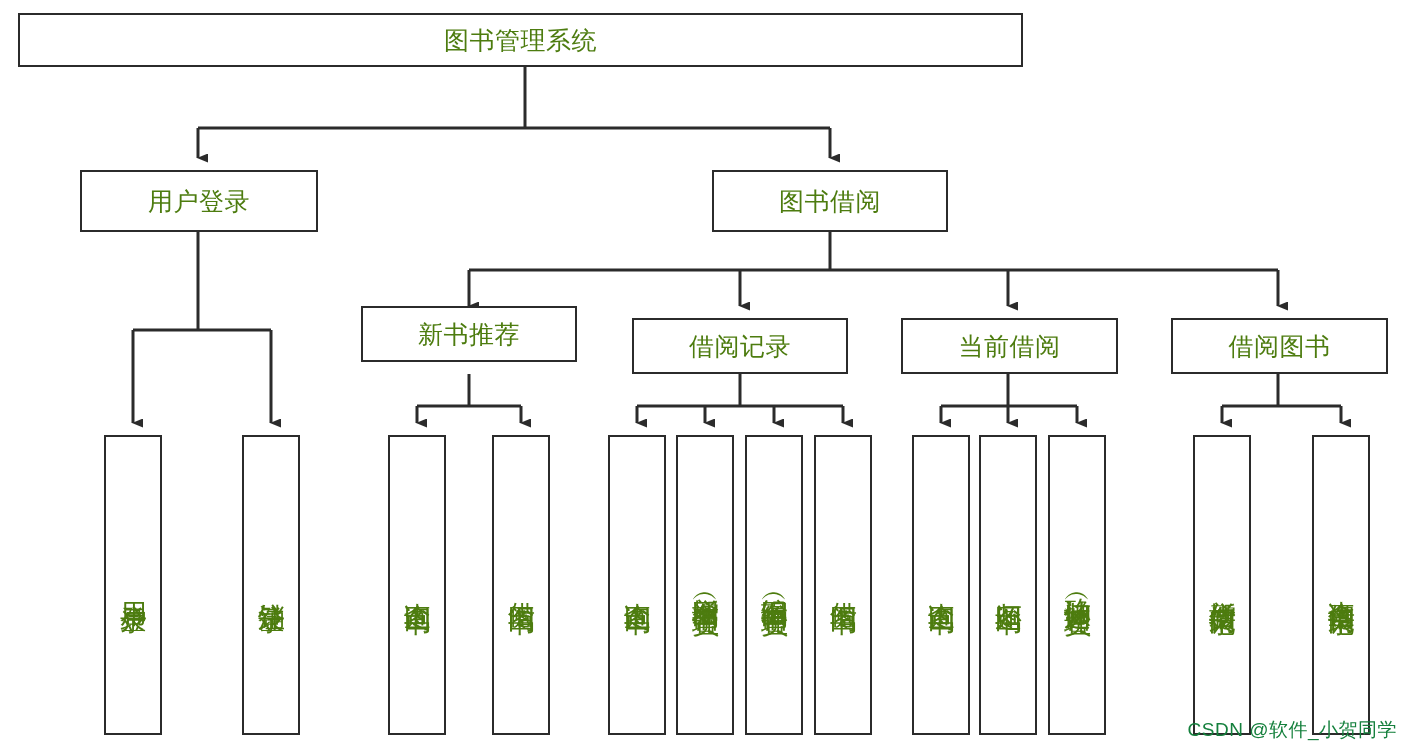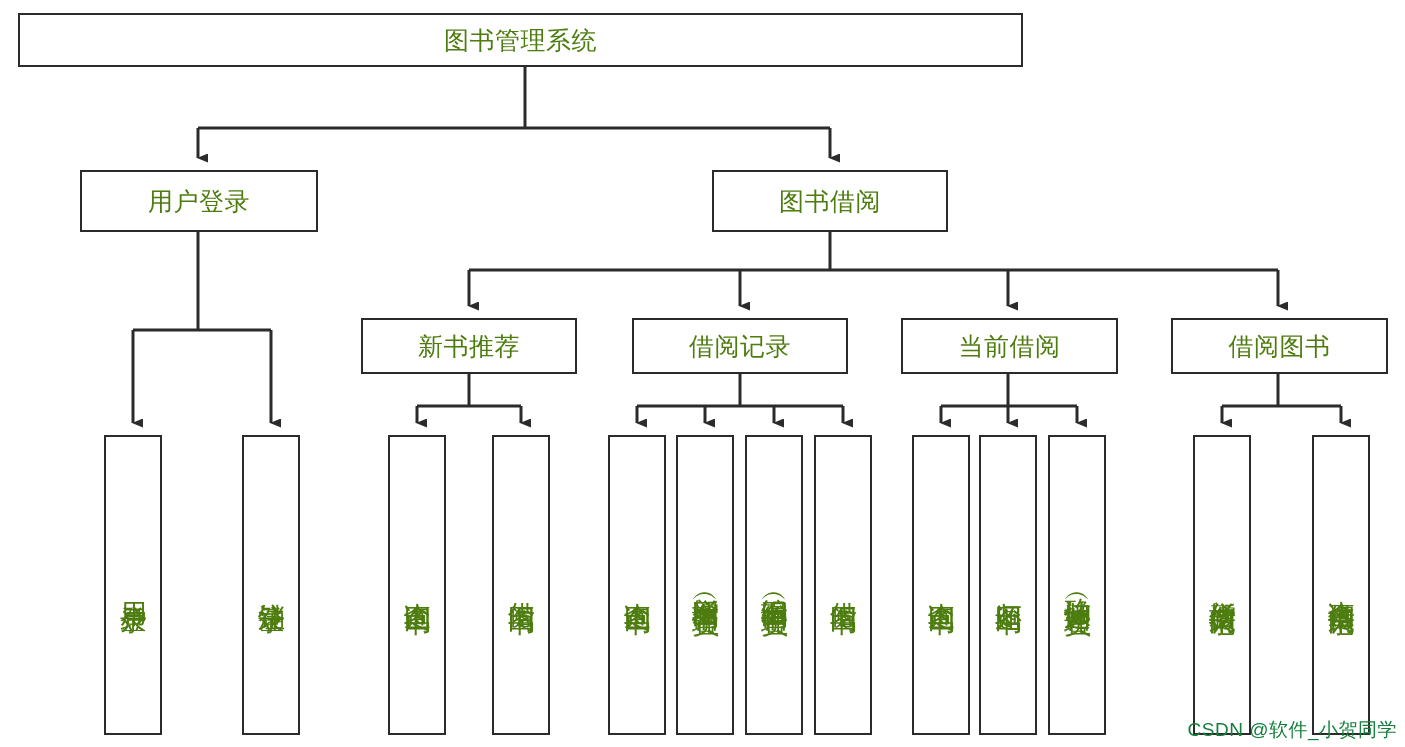--- a/index.html
+++ b/index.html
@@ -132,21 +132,21 @@
     <span class="node-label">图书管理系统</span>
   </div>
 
   <div class="node horizontal" style="left:80px; top:170px; width:238px; height:62px;">
     <span class="node-label">用户登录</span>
   </div>
   <div class="node horizontal" style="left:712px; top:170px; width:236px; height:62px;">
     <span class="node-label">图书借阅</span>
   </div>
 
-  <div class="node horizontal" style="left:361px; top:318px; width:216px; height:56px;">
+  <div class="node horizontal" style="left:361px; top:306px; width:216px; height:56px;">
     <span class="node-label">新书推荐</span>
   </div>
   <div class="node horizontal" style="left:632px; top:318px; width:216px; height:56px;">
     <span class="node-label">借阅记录</span>
   </div>
   <div class="node horizontal" style="left:901px; top:318px; width:217px; height:56px;">
     <span class="node-label">当前借阅</span>
   </div>
   <div class="node horizontal" style="left:1171px; top:318px; width:217px; height:56px;">
     <span class="node-label">借阅图书</span>

